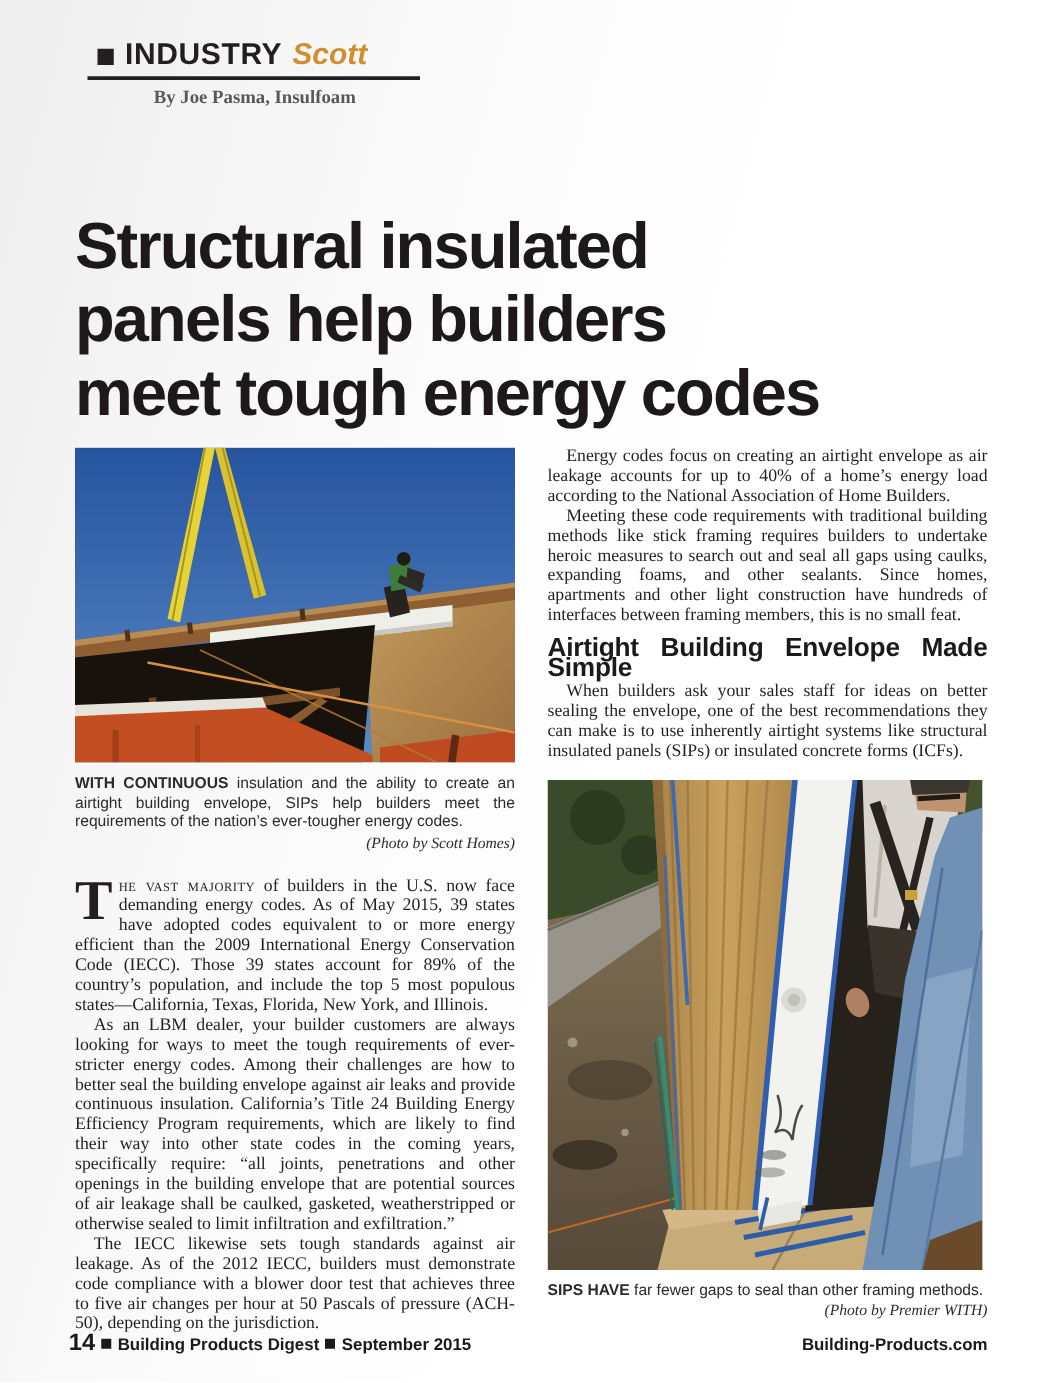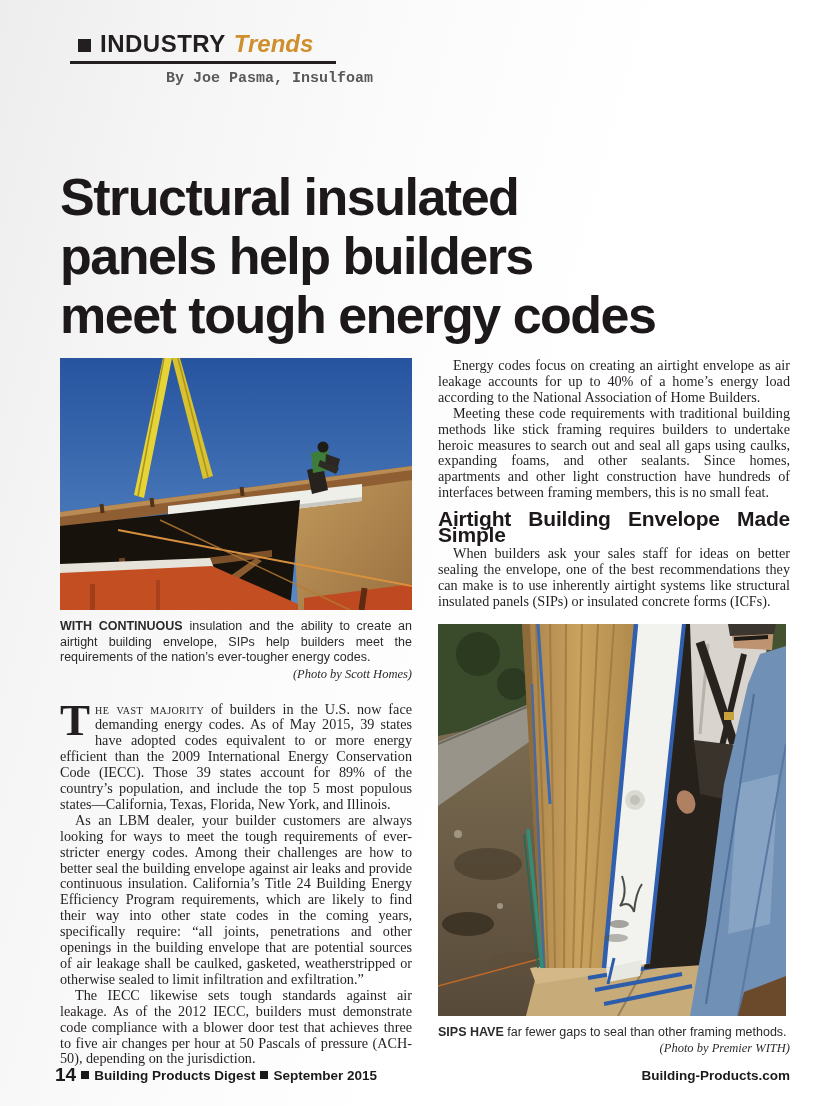--- a/index.html
+++ b/index.html
@@ -14,22 +14,22 @@
   }
   
   .masthead{position:absolute;left:63px;top:30px;}
   .mast-row{display:flex;align-items:center;padding-left:15px;}
   .mast-square{width:13px;height:13px;background:#231f20;margin-top:3px;}
   .mast-title{font-family:"Liberation Sans",sans-serif;font-weight:bold;font-size:24px;
     letter-spacing:.5px;color:#231f20;margin-left:9px;}
   .mast-accent{font-family:"Liberation Sans",sans-serif;font-weight:bold;font-style:italic;
     font-size:24px;color:#cf8f2e;margin-left:8px;}
   .mast-rule{width:266px;height:3px;background:#231f20;margin:3px 0 0 7px;}
-  .mast-byline{font-family:Liberation Mono, monospace;font-weight:bold;font-size:15px;
-    color:#57585a;margin:6px 0 0 103px;white-space:nowrap;}
+  .mast-byline{font-family:Liberation Serif, serif;font-weight:bold;font-size:15px;
+    color:#57585a;margin:6px 0 0 60px;white-space:nowrap;}
   
   .headline{position:absolute;left:60px;top:168px;width:760px;
     font-family:"Liberation Sans",sans-serif;font-weight:bold;
     font-size:52px;line-height:59px;letter-spacing:-1.5px;color:#1d191a;}
   
   .columns{position:absolute;left:60px;top:358px;width:730px;display:flex;gap:26px;}
   .col-left{width:352px;}
   .col-right{width:420px;}
   .photo{position:relative;overflow:hidden;background:#ddd;}
   .photo-1{width:352px;height:252px;}
@@ -60,21 +60,21 @@
 </style>
 </head>
 <body>
 
 <div class="canvas">
 
   <div class="masthead">
     <div class="mast-row">
       <div class="mast-square"></div>
       <span class="mast-title">INDUSTRY</span>
-      <span class="mast-accent">Trends</span>
+      <span class="mast-accent">Scott</span>
     </div>
     <div class="mast-rule"></div>
     <div class="mast-byline">By Joe Pasma, Insulfoam</div>
   </div>
 
   <div class="headline">
     <div>Structural insulated</div>
     <div>panels help builders</div>
     <div>meet tough energy codes</div>
   </div>

